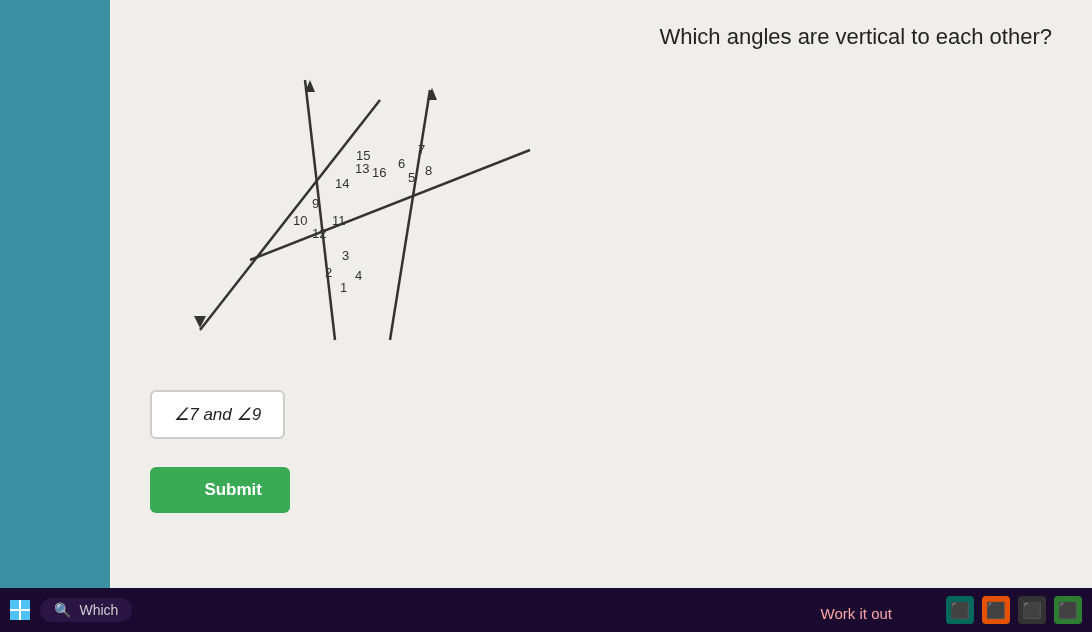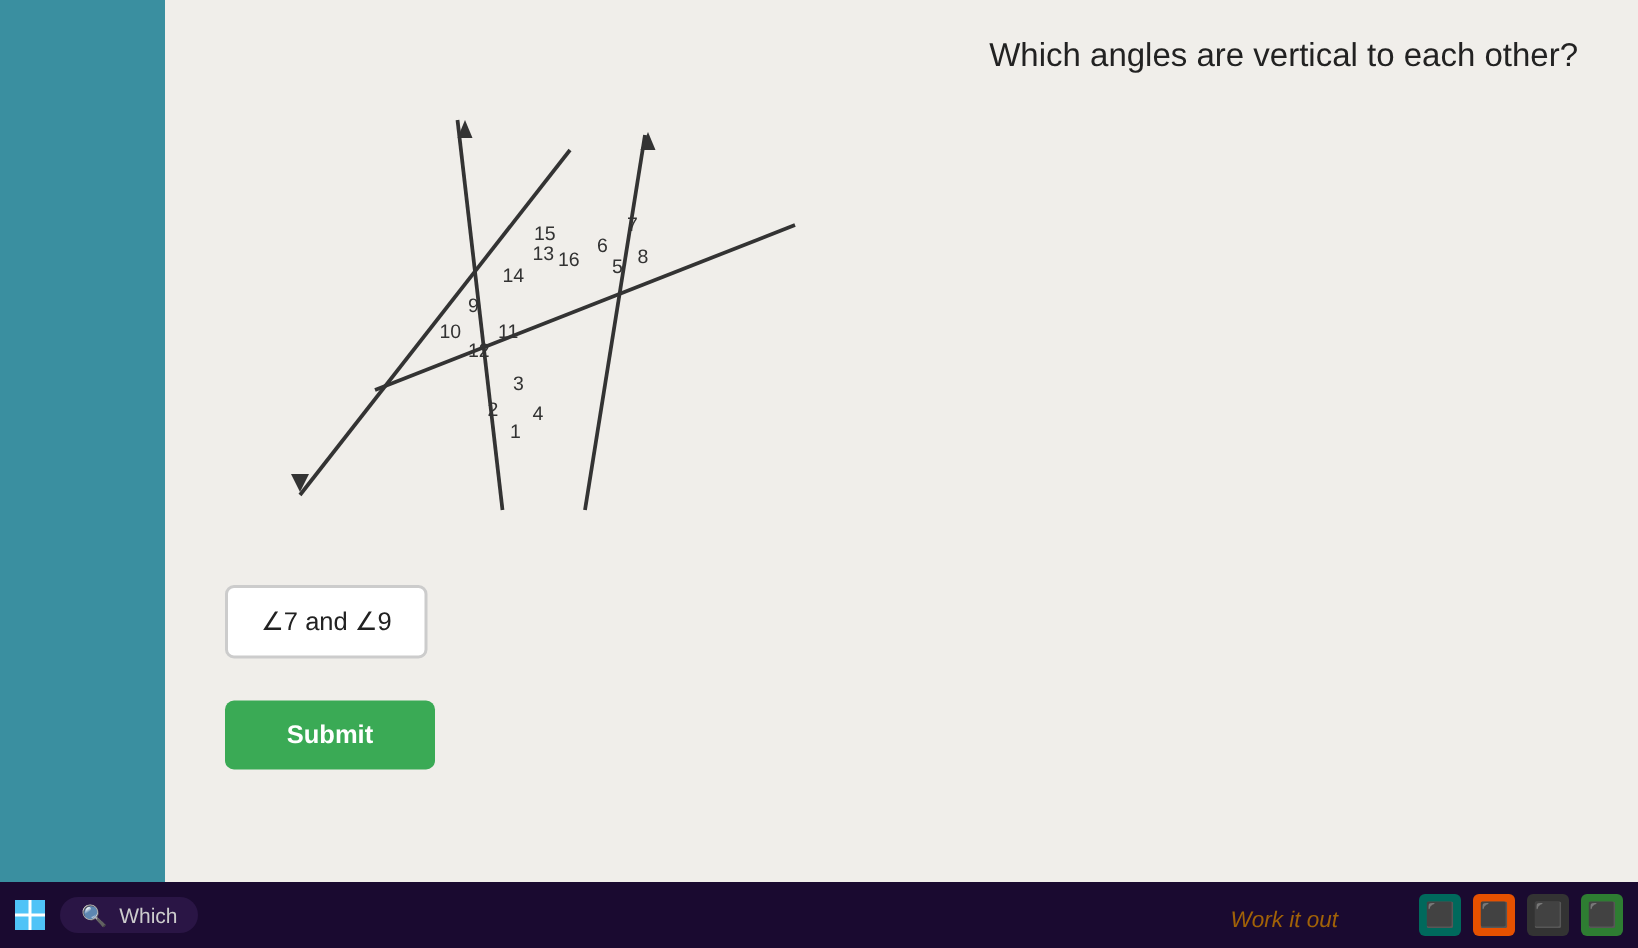--- a/index.html
+++ b/index.html
@@ -63,32 +63,34 @@
     .answer-btn {
       border: 2px solid #ccc;
       background: #fff;
       border-radius: 6px;
       padding: 12px 22px;
       font-size: 17px;
       cursor: pointer;
       color: #222;
       min-width: 130px;
       text-align: center;
+      font-style: italic;
     }
 
     .submit-btn {
       background: #3aaa55;
       color: #fff;
       border: none;
       border-radius: 6px;
       padding: 13px 28px;
       font-size: 17px;
       font-weight: bold;
       cursor: pointer;
       width: 140px;
+      text-align: right;
     }
 
     .taskbar {
       height: 44px;
       background: #1a0a30;
       display: flex;
       align-items: center;
       padding: 0 10px;
       gap: 10px;
       position: relative;
@@ -118,23 +120,22 @@
 
     .taskbar-search span {
       color: #ccc;
       font-size: 14px;
     }
 
     .work-it-out {
       position: absolute;
       right: 200px;
       bottom: 10px;
-      color: #a16207;
+      color: #fca5a5;
       font-size: 15px;
-      font-style: italic;
     }
 
     .taskbar-icons {
       margin-left: auto;
       display: flex;
       align-items: center;
       gap: 8px;
     }
 
     .taskbar-icon {

